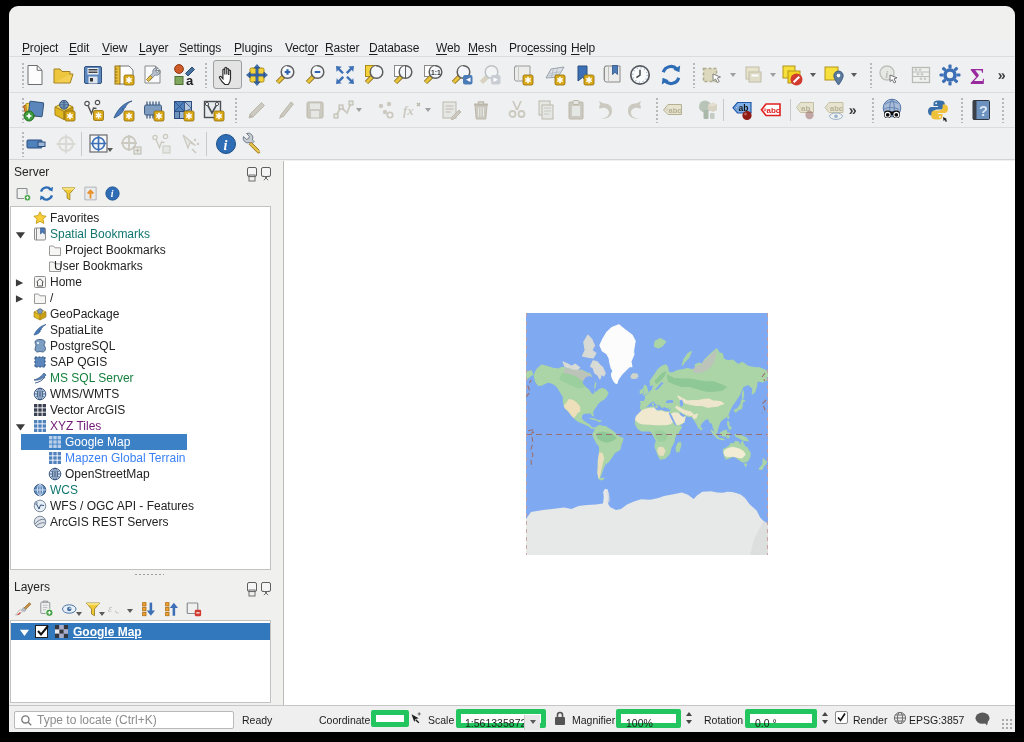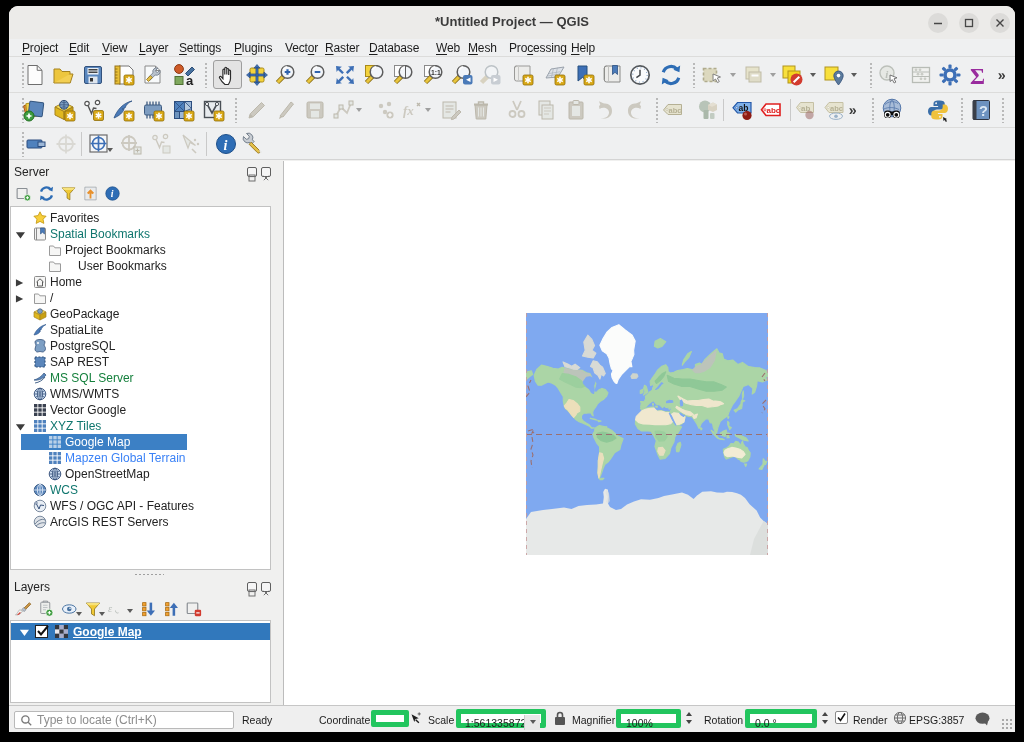--- a/index.html
+++ b/index.html
@@ -26,38 +26,20 @@
 #status{position:absolute;left:0;top:699px;width:100%;height:27px;background:#efefef;border-top:1px solid #c6c6c6;font-size:10.5px;color:#1c1c1c}
 #status .lbl{position:absolute;top:8px}
 .inbox{position:absolute;background:#fff;border:5px solid #22c55e;border-radius:2px}
 #locate{position:absolute;left:5px;top:5px;width:220px;height:18px;background:#fff;border:1px solid #b9b9b9;border-radius:2px;color:#8d8d8d;font-size:12px;line-height:17px;padding-left:22px}
 .spin{position:absolute;width:13px;height:16px}
 .spin:before{content:"";position:absolute;left:3px;top:2px;border-left:3.5px solid transparent;border-right:3.5px solid transparent;border-bottom:4.5px solid #444}
 .spin:after{content:"";position:absolute;left:3px;bottom:2px;border-left:3.5px solid transparent;border-right:3.5px solid transparent;border-top:4.5px solid #444}
 </style></head>
 <body>
 <div id="win">
-  <div id="title">
-    <div class="t">*Untitled Project — QGIS</div>
-    <div class="wbtn" style="left:919px">
-        <svg width="12" height="12" viewBox="0 0 12 12">
-          <path d="M2 6.5h8" stroke="#474747" stroke-width="1.4"></path>
-        </svg>
-      </div>
-    <div class="wbtn" style="left:950px">
-        <svg width="12" height="12" viewBox="0 0 12 12">
-          <rect x="2.5" y="2.5" width="7" height="7" fill="none" stroke="#474747" stroke-width="1.3"></rect>
-        </svg>
-      </div>
-    <div class="wbtn" style="left:981px">
-        <svg width="12" height="12" viewBox="0 0 12 12">
-          <path d="M2.5 2.5l7 7M9.5 2.5l-7 7" stroke="#474747" stroke-width="1.4"></path>
-        </svg>
-      </div>
-  </div>
   <div id="menubar">
     <span style="left:13px"><u>P</u>roject</span>
     <span style="left:60px"><u>E</u>dit</span>
     <span style="left:93px"><u>V</u>iew</span>
     <span style="left:130px"><u>L</u>ayer</span>
     <span style="left:170px"><u>S</u>ettings</span>
     <span style="left:225px"><u>P</u>lugins</span>
     <span style="left:276px">Vect<u>o</u>r</span>
     <span style="left:316px"><u>R</u>aster</span>
     <span style="left:360px"><u>D</u>atabase</span>
@@ -587,21 +569,21 @@
         <path d="M7.5 1v6l2-1.7 2 1.7V1z" fill="#4a7ab8" stroke="#2c5284" stroke-width=".6"></path>
       </svg>
       <div class="trow" style="left:39px;top:19px;color:#0f766e">Spatial Bookmarks</div>
       <svg style="position:absolute;left:37px;top:36px;width:14px;height:14px" viewBox="0 0 14 14">
         <path d="M1.5 12.5V3h4l1.4 1.8h5.6v7.7z" fill="#f6f6f5" stroke="#9a9a9a"></path>
       </svg>
       <div class="trow" style="left:54px;top:35px;color:#232323">Project Bookmarks</div>
       <svg style="position:absolute;left:37px;top:52px;width:14px;height:14px" viewBox="0 0 14 14">
         <path d="M1.5 12.5V3h4l1.4 1.8h5.6v7.7z" fill="#f6f6f5" stroke="#9a9a9a"></path>
       </svg>
-      <div class="trow" style="left:67px;top:51px;color:#232323">User Bookmarks</div>
+      <div class="trow" style="left:43px;top:51px;color:#232323">User Bookmarks</div>
       <svg style="position:absolute;left:4px;top:70px;width:10px;height:11px" viewBox="0 0 11 11">
         <path d="M1 2l8 4-8 4z" fill="#3c3c3c"></path>
       </svg>
       <svg style="position:absolute;left:22px;top:68px;width:14px;height:14px" viewBox="0 0 14 14">
         <rect x="1.5" y="1.5" width="11" height="11" rx="1" fill="#f6f6f5" stroke="#8c8c8c"></rect>
         <path d="M3.5 7l3.5-3.2L10.5 7M4.5 6.5V11h5V6.5" fill="none" stroke="#5a5a5a"></path>
       </svg>
       <div class="trow" style="left:39px;top:67px;color:#232323">Home</div>
       <svg style="position:absolute;left:4px;top:86px;width:10px;height:11px" viewBox="0 0 11 11">
         <path d="M1 2l8 4-8 4z" fill="#3c3c3c"></path>
@@ -622,21 +604,21 @@
       </svg>
       <div class="trow" style="left:39px;top:115px;color:#232323">SpatiaLite</div>
       <svg style="position:absolute;left:22px;top:132px;width:14px;height:14px" viewBox="0 0 14 14">
         <path d="M2 3c0-1.5 2-2.5 5-2.5S12 1.5 12 3c0 1-.5 2-1 3 .5 1.5 1.5 2 1.5 3.5 0 2-1.5 3.5-3 3.5-1 0-1.5-.5-2.5-.5S5.5 13 4.5 13C3 13 2 11.5 2 10c0-1.5 1-2.5 1-4-.6-1-1-2-1-3z" fill="#7d9fc4" stroke="#35507a" stroke-width=".8"></path>
         <circle cx="5" cy="4" r="1" fill="#fff"></circle>
       </svg>
       <div class="trow" style="left:39px;top:131px;color:#232323">PostgreSQL</div>
       <svg style="position:absolute;left:22px;top:148px;width:14px;height:14px" viewBox="0 0 14 14">
         <rect x="2" y="2" width="10" height="10" fill="#5b86bb" stroke="#33557f" stroke-dasharray="2,1.4" stroke-width="1.2"></rect>
       </svg>
-      <div class="trow" style="left:39px;top:147px;color:#232323">SAP REST</div>
+      <div class="trow" style="left:39px;top:147px;color:#232323">SAP QGIS</div>
       <svg style="position:absolute;left:22px;top:164px;width:14px;height:14px" viewBox="0 0 14 14">
         <path d="M1 9c4-1 8-4 10-7l2 2c-2 3-7 6-12 5z" fill="#5b86bb" stroke="#33557f" stroke-width=".7"></path>
         <path d="M2 12c4-.5 8-3 10-6" fill="none" stroke="#33557f" stroke-width=".9"></path>
       </svg>
       <div class="trow" style="left:39px;top:163px;color:#15803d">MS SQL Server</div>
       <svg style="position:absolute;left:22px;top:180px;width:14px;height:14px" viewBox="0 0 14 14">
         <circle cx="7" cy="7" r="5.8" fill="#cfe0f4" stroke="#35507a" stroke-width=".9"></circle>
         <path d="M7 1.2V12.8M1.2 7h11.6M2.5 3.8c2.8 1.8 6.2 1.8 9 0M2.5 10.2c2.8-1.8 6.2-1.8 9 0" fill="none" stroke="#35507a" stroke-width=".8"></path>
         <ellipse cx="7" cy="7" rx="2.6" ry="5.8" fill="none" stroke="#35507a" stroke-width=".8"></ellipse>
       </svg>
@@ -647,38 +629,38 @@
           <rect x="5.3" y="1" width="3.4" height="3.4"></rect>
           <rect x="9.6" y="1" width="3.4" height="3.4"></rect>
           <rect x="1" y="5.3" width="3.4" height="3.4"></rect>
           <rect x="5.3" y="5.3" width="3.4" height="3.4"></rect>
           <rect x="9.6" y="5.3" width="3.4" height="3.4"></rect>
           <rect x="1" y="9.6" width="3.4" height="3.4"></rect>
           <rect x="5.3" y="9.6" width="3.4" height="3.4"></rect>
           <rect x="9.6" y="9.6" width="3.4" height="3.4"></rect>
         </g>
       </svg>
-      <div class="trow" style="left:39px;top:195px;color:#232323">Vector Google</div>
+      <div class="trow" style="left:39px;top:195px;color:#232323">Vector ArcGIS</div>
       <svg style="position:absolute;left:4px;top:214px;width:10px;height:11px" viewBox="0 0 11 11">
         <path d="M1 3h10l-5 7z" fill="#3c3c3c"></path>
       </svg>
       <svg style="position:absolute;left:22px;top:212px;width:14px;height:14px" viewBox="0 0 14 14">
         <g fill="#4f81bd">
           <rect x="1" y="1" width="3.4" height="3.4"></rect>
           <rect x="5.3" y="1" width="3.4" height="3.4"></rect>
           <rect x="9.6" y="1" width="3.4" height="3.4"></rect>
           <rect x="1" y="5.3" width="3.4" height="3.4"></rect>
           <rect x="5.3" y="5.3" width="3.4" height="3.4"></rect>
           <rect x="9.6" y="5.3" width="3.4" height="3.4"></rect>
           <rect x="1" y="9.6" width="3.4" height="3.4"></rect>
           <rect x="5.3" y="9.6" width="3.4" height="3.4"></rect>
           <rect x="9.6" y="9.6" width="3.4" height="3.4"></rect>
         </g>
       </svg>
-      <div class="trow" style="left:39px;top:211px;color:#0f766e">XYZ Tiles</div>
+      <div class="trow" style="left:39px;top:211px;color:#701a75">XYZ Tiles</div>
       <div style="position:absolute;left:10px;top:227px;width:166px;height:16px;background:#3c80c5"></div>
       <svg style="position:absolute;left:37px;top:228px;width:14px;height:14px" viewBox="0 0 14 14">
         <g fill="#b9d0e8">
           <rect x="1" y="1" width="3.4" height="3.4"></rect>
           <rect x="5.3" y="1" width="3.4" height="3.4"></rect>
           <rect x="9.6" y="1" width="3.4" height="3.4"></rect>
           <rect x="1" y="5.3" width="3.4" height="3.4"></rect>
           <rect x="5.3" y="5.3" width="3.4" height="3.4"></rect>
           <rect x="9.6" y="5.3" width="3.4" height="3.4"></rect>
           <rect x="1" y="9.6" width="3.4" height="3.4"></rect>

